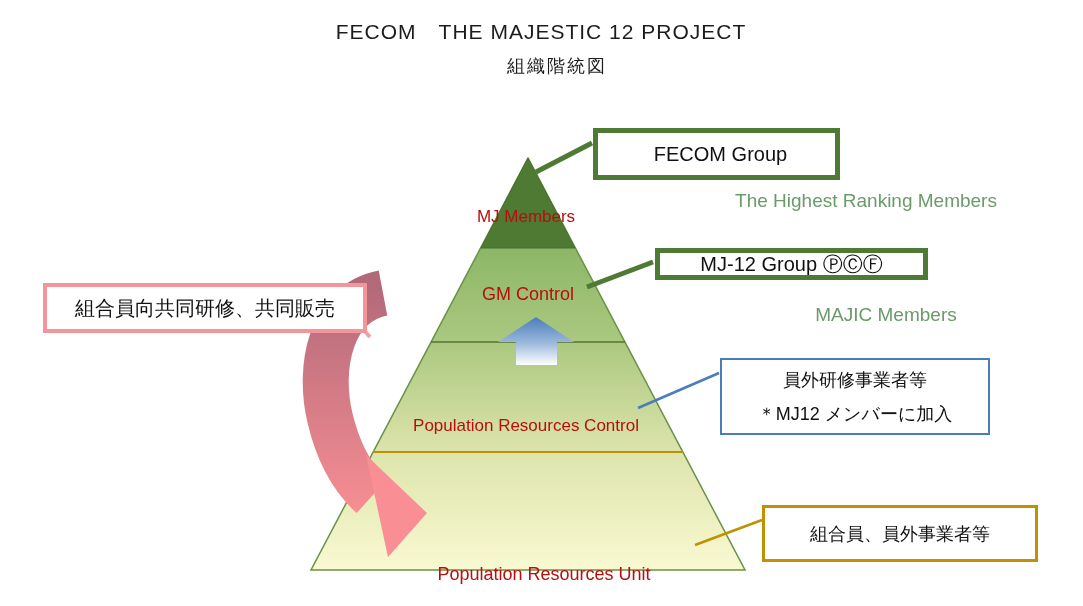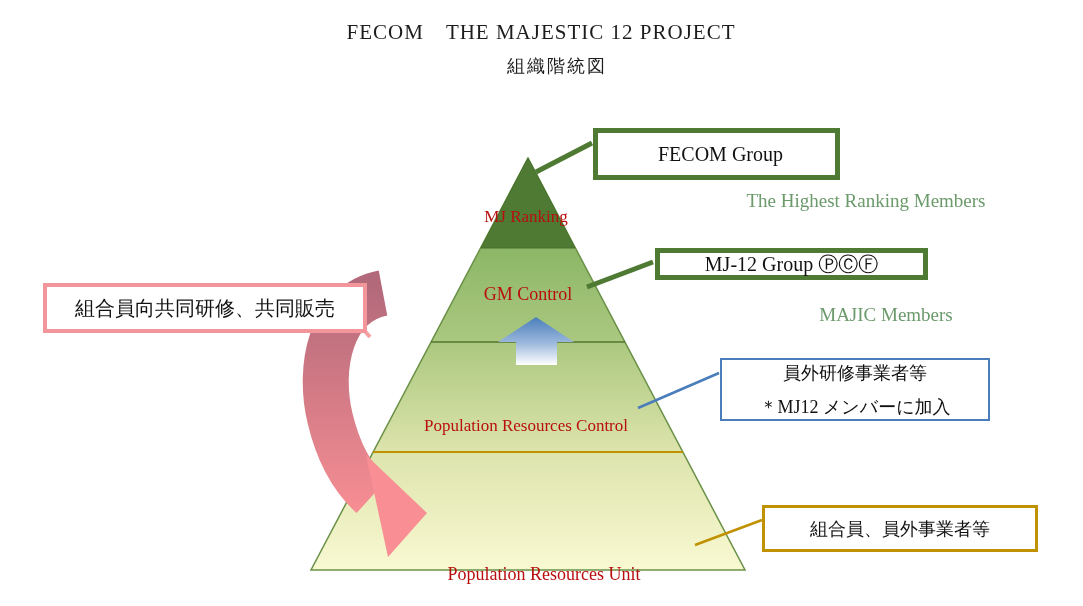--- a/index.html
+++ b/index.html
@@ -1,20 +1,20 @@
 <!DOCTYPE html>
 <html><head>
 <meta charset="utf-8">
 <style>
   html,body{margin:0;padding:0;background:#ffffff;}
   #canvas{
     position:relative;
     width:1083px;height:606px;
     background:#ffffff;
-    font-family:Liberation Serif, serif;
+    font-family:Liberation Sans, sans-serif;
     overflow:hidden;
   }
   .abs{position:absolute;}
   .ctr{transform:translate(-50%,-50%);white-space:nowrap;}
   .title{font-size:21px;color:#1c1c1c;letter-spacing:1px;}
   .subtitle{font-size:18px;color:#1c1c1c;letter-spacing:2px;margin-left:16px;}
   .red-label{color:#b80f0e;white-space:nowrap;}
   .green-label{color:#6b9a6b;font-size:19px;white-space:nowrap;margin-left:48px;}
   .callout{
     background:#ffffff;display:flex;align-items:center;justify-content:center;
@@ -72,41 +72,41 @@
     <line x1="587" y1="287" x2="653" y2="262" stroke="#4e7a33" stroke-width="5"></line>
 
     <line x1="638" y1="408" x2="719" y2="373" stroke="#4a7ebb" stroke-width="2.5"></line>
 
     <line x1="695" y1="545" x2="762" y2="520" stroke="#c09100" stroke-width="2.5"></line>
   </svg>
 
   <div class="abs ctr title" style="left:541px;top:32px;">FECOM　THE MAJESTIC 12 PROJECT</div>
   <div class="abs ctr subtitle" style="left:541px;top:66px;">組織階統図</div>
 
-  <div class="abs ctr red-label" style="left:526px;top:217px;font-size:17px;">MJ Ranking</div>
+  <div class="abs ctr red-label" style="left:526px;top:217px;font-size:17px;">MJ Members</div>
   <div class="abs ctr red-label" style="left:528px;top:294px;font-size:18px;">GM Control</div>
   <div class="abs ctr red-label" style="left:526px;top:426px;font-size:17px;">Population Resources Control</div>
   <div class="abs ctr red-label" style="left:544px;top:538px;font-size:18px;margin-top:36px;">Population Resources Unit</div>
 
   <div class="abs callout green-border" style="left:593px;top:128px;width:247px;height:52px;font-size:20px;padding-left:8px;">
     <span>FECOM Group</span>
   </div>
   <div class="abs ctr green-label" style="left:818px;top:201px;">The Highest Ranking Members</div>
 
   <div class="abs callout green-border" style="left:655px;top:248px;width:273px;height:32px;font-size:20px;">
     <span>MJ-12 Group ⓅⒸⒻ</span>
   </div>
   <div class="abs ctr green-label" style="left:838px;top:315px;">MAJIC Members</div>
 
-  <div class="abs callout blue-border two-line" style="left:720px;top:358px;width:270px;height:63px;font-size:18px;">
+  <div class="abs callout blue-border two-line" style="left:720px;top:358px;width:270px;height:77px;font-size:18px;">
     <div>員外研修事業者等</div>
     <div>＊MJ12 メンバーに加入</div>
   </div>
 
-  <div class="abs callout gold-border" style="left:762px;top:505px;width:276px;height:47px;font-size:18px;">
+  <div class="abs callout gold-border" style="left:762px;top:505px;width:276px;height:57px;font-size:18px;">
     <span>組合員、員外事業者等</span>
   </div>
 
   <div class="abs callout pink-border" style="left:43px;top:283px;width:324px;height:50px;font-size:20px;">
     <span>組合員向共同研修、共同販売</span>
   </div>
 
 </div>
 
 </body></html>

